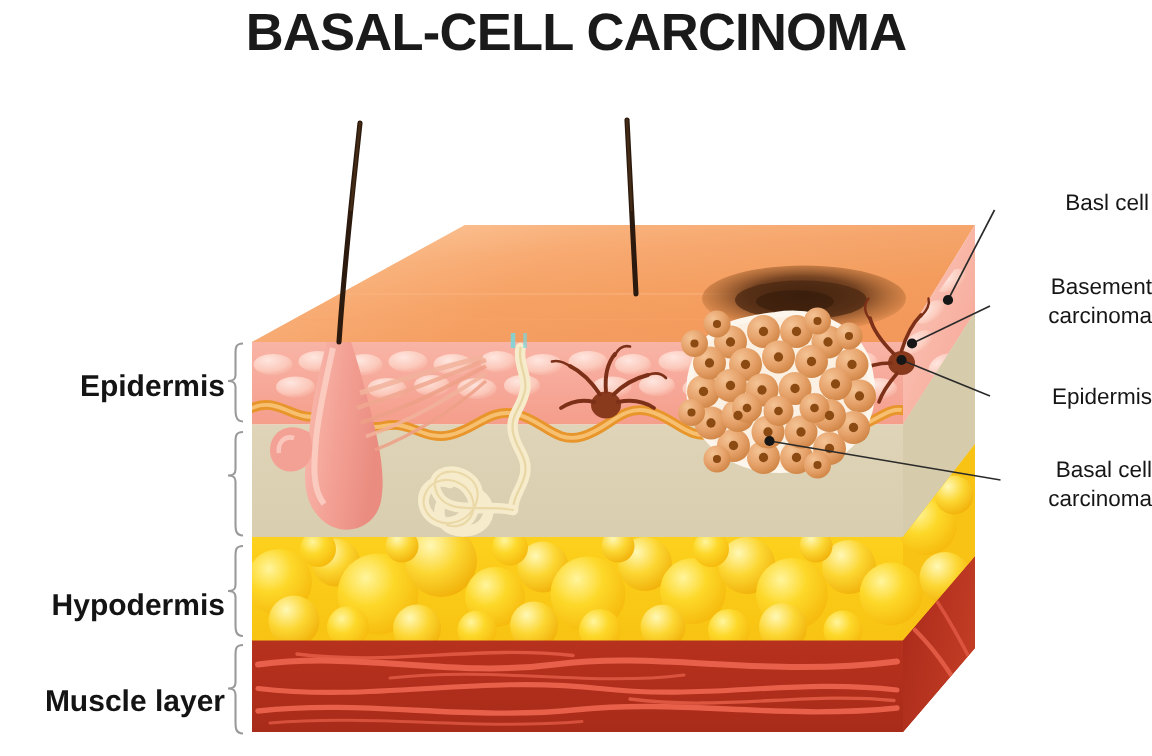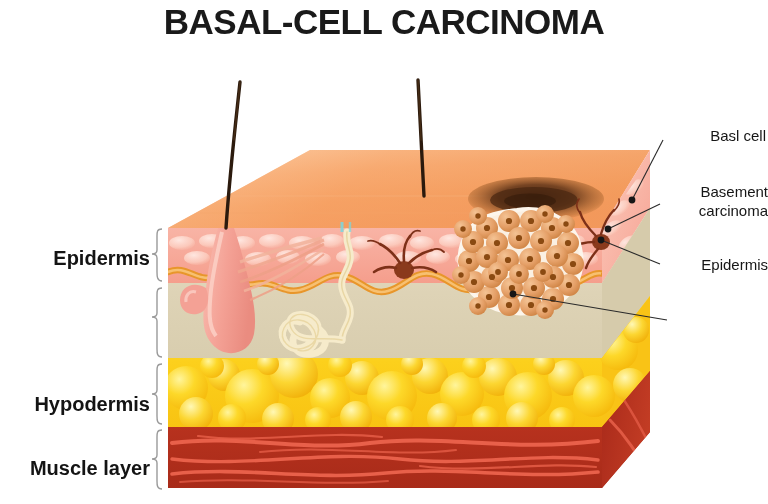--- a/index.html
+++ b/index.html
@@ -473,14 +473,16 @@
   </svg>
 
   <div class="layer-label" style="left:18px; top:247px; width:132px;">Epidermis</div>
   <div class="layer-label" style="left:8px; top:393px; width:142px;">Hypodermis</div>
   <div class="layer-label" style="left:8px; top:457px; width:142px;">Muscle layer</div>
 
   <div class="callout-label" style="left:668px; top:127px; width:98px;">Basl cell</div>
   <div class="callout-label" style="left:665px; top:183px; width:103px;">Basement
 carcinoma</div>
   <div class="callout-label" style="left:665px; top:256px; width:103px;">Epidermis</div>
+  <div class="callout-label" style="left:673px; top:305px; width:95px;">Basal cell
+carcinoma</div>
 
 </div>
 
 </body></html>

